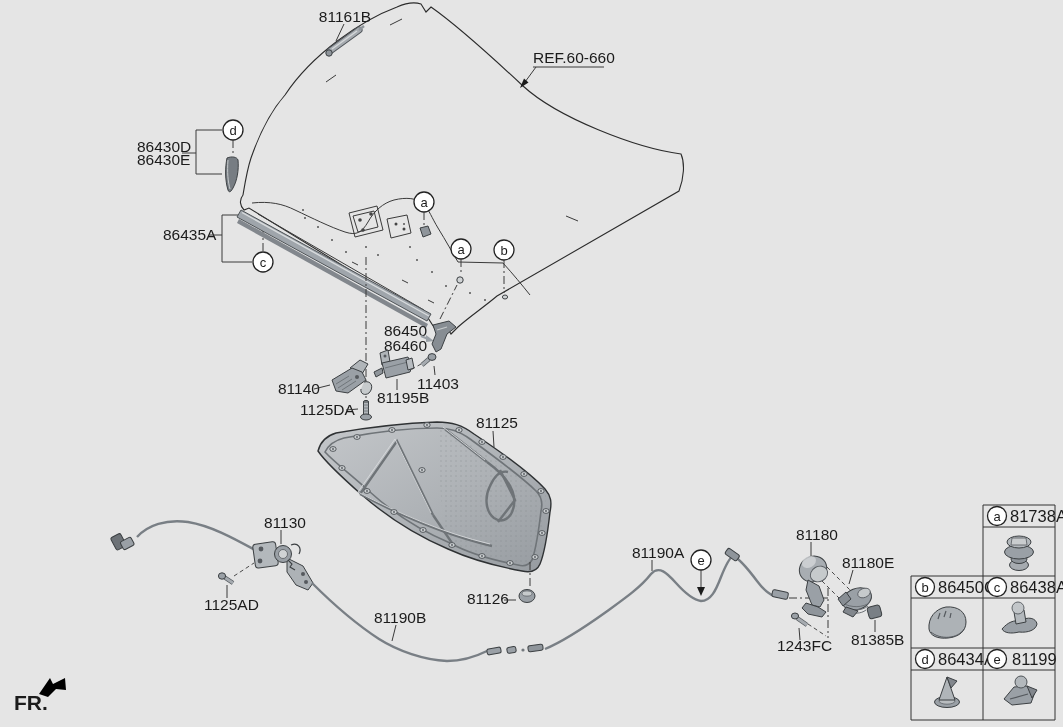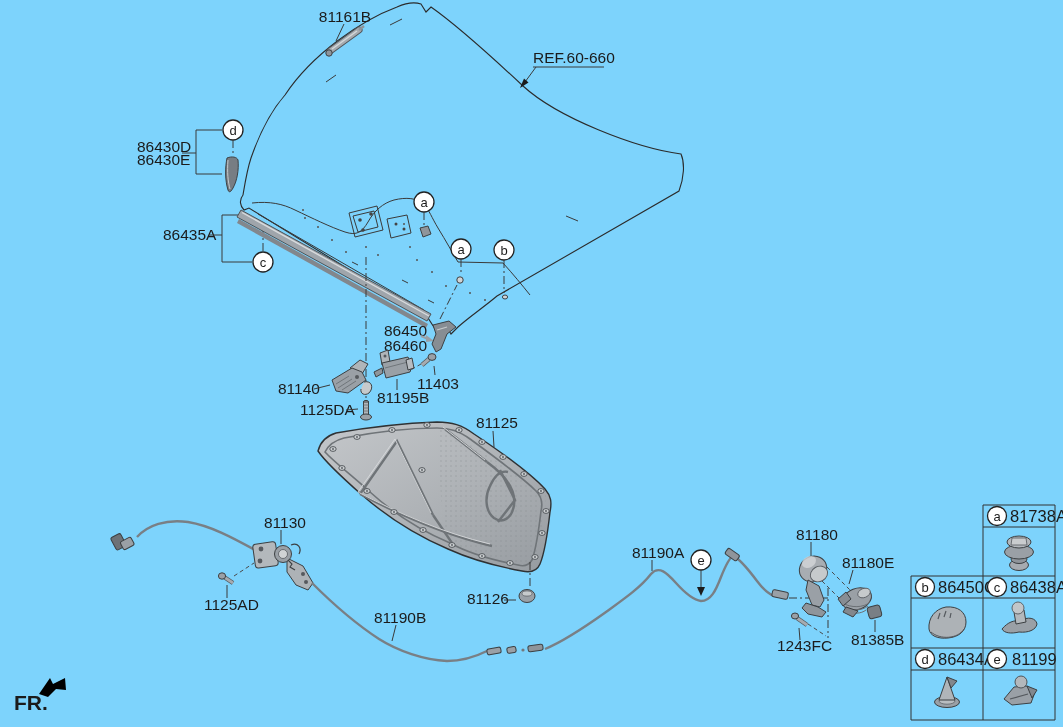--- a/index.html
+++ b/index.html
@@ -1,16 +1,16 @@
 <!DOCTYPE html>
 <html><head>
 <meta charset="utf-8">
 <style>
   html,body{margin:0;padding:0;background:#ffffff;}
-  .stage{position:relative;width:1063px;height:727px;background:#7dd3fc;overflow:hidden;}
+  .stage{position:relative;width:1063px;height:727px;background:#e5e5e5;overflow:hidden;}
   svg{display:block;}
   text{font-family:"Liberation Sans","DejaVu Sans",sans-serif;fill:#1b1b1b;}
   .lbl{font-size:15.5px;}
   .lbl-legend{font-size:16.5px;}
   .cl{font-size:13px;}
   .fr{font-size:21px;font-weight:bold;}
   .ln{stroke:#2b2b2b;stroke-width:1.1;fill:none;}
   .thin{stroke:#3a3a3a;stroke-width:1;fill:none;}
   .dashdot{stroke:#3a3a3a;stroke-width:1;fill:none;stroke-dasharray:8 3 2 3;}
   .dashed{stroke:#4a4a4a;stroke-width:1;fill:none;stroke-dasharray:4 3;}

